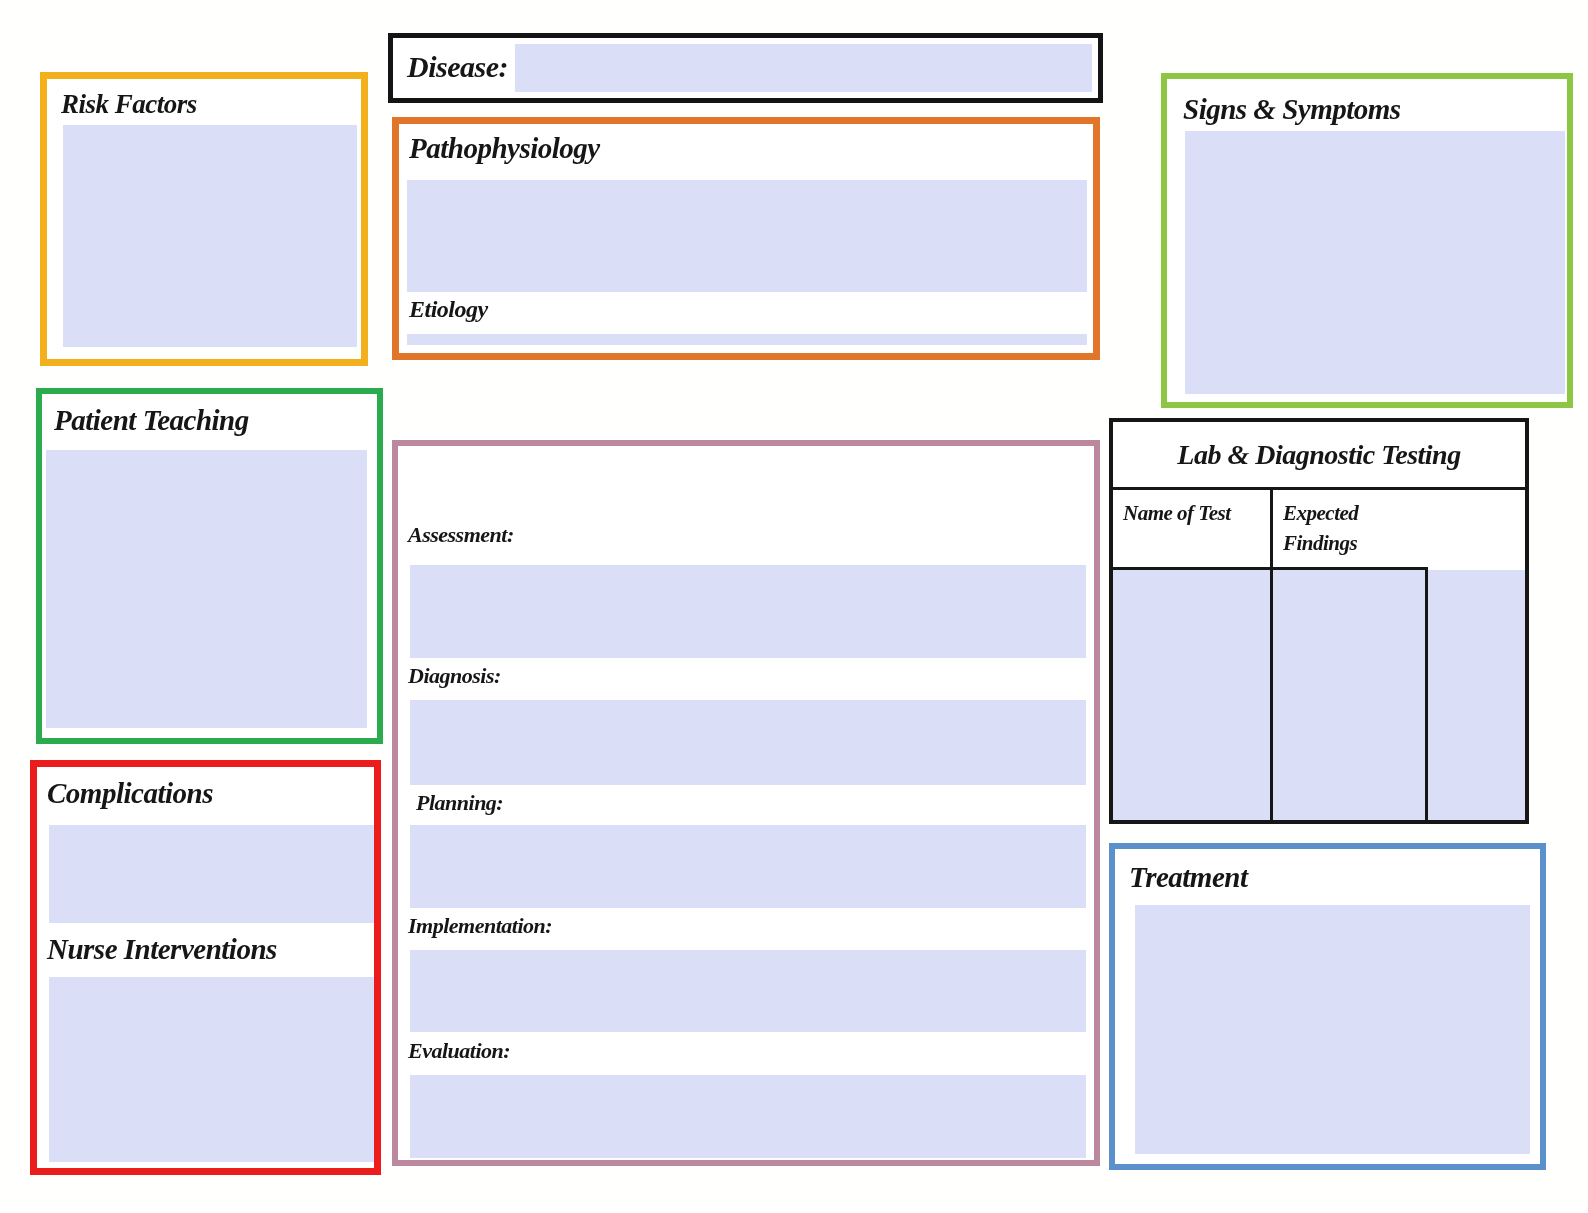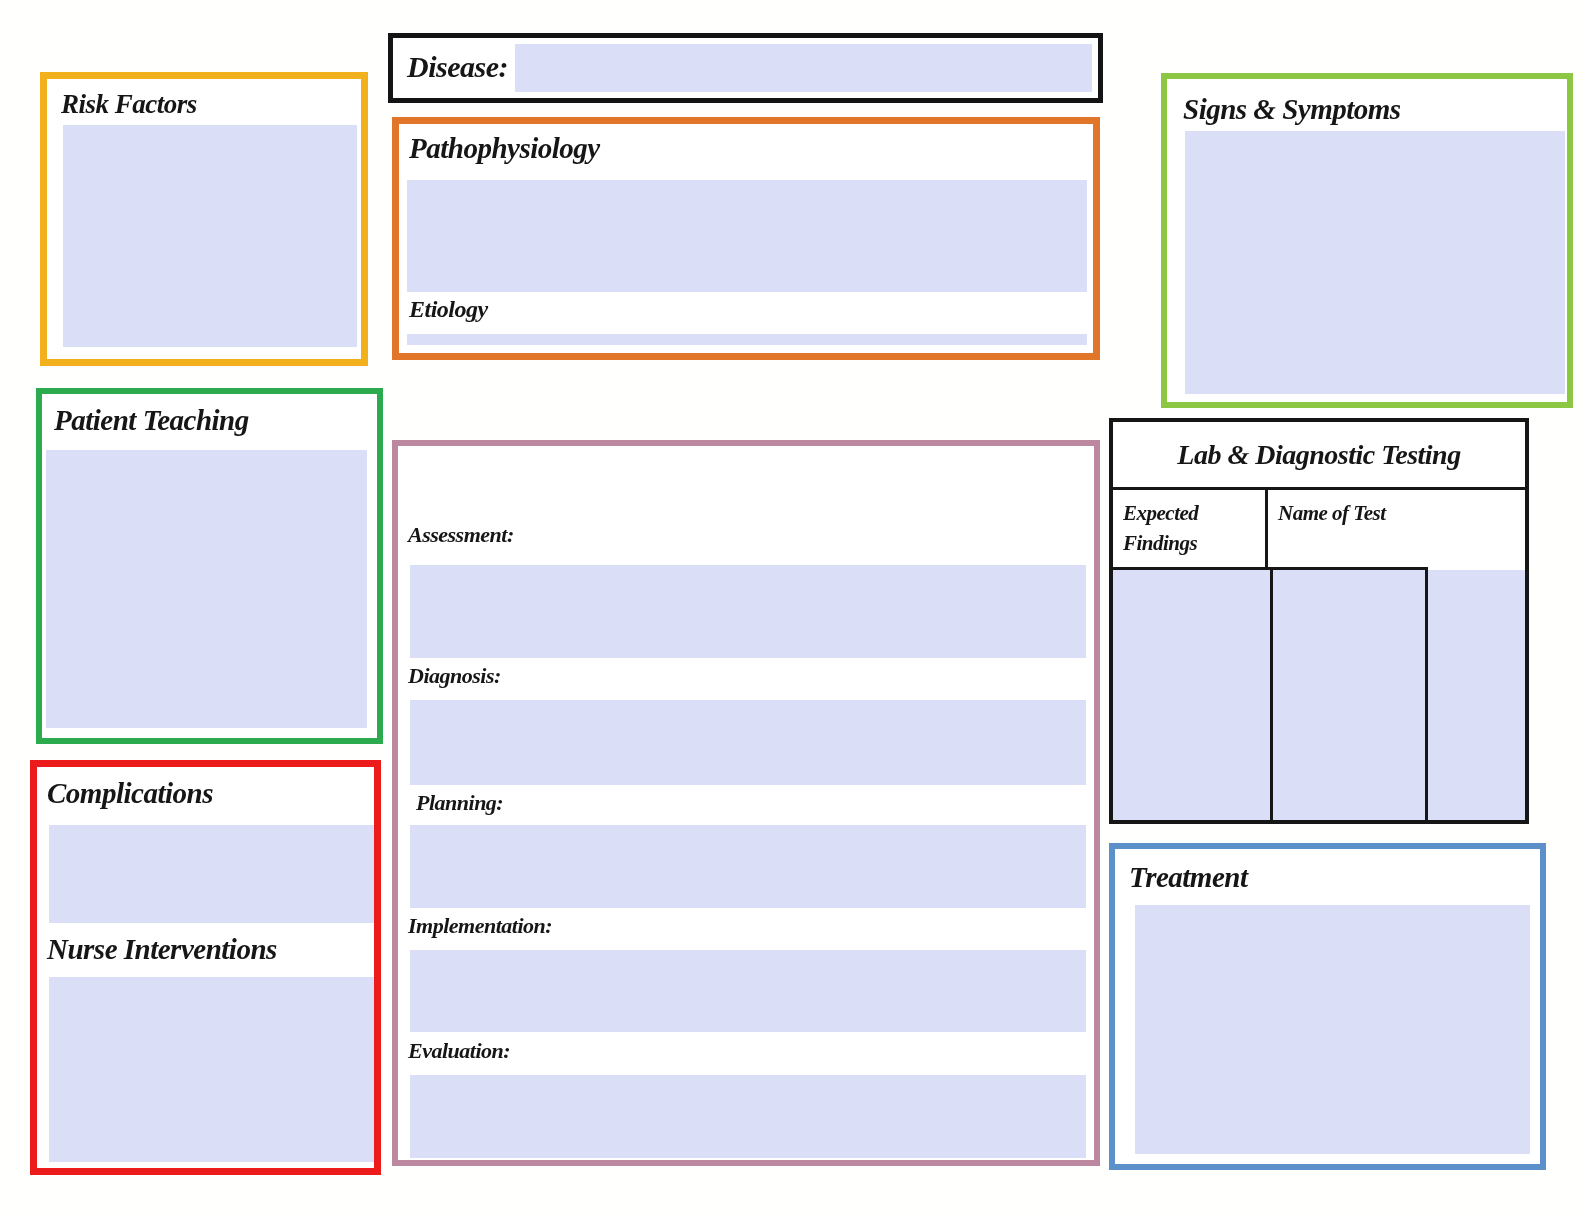--- a/index.html
+++ b/index.html
@@ -79,22 +79,22 @@
   <div class="lbl script" style="left:10px; top:592px; font-size:22px;">Evaluation:</div>
   <div class="fill" style="left:12px; top:629px; right:8px; height:83px;"></div>
 </div>
 
 <div class="box" style="left: 1109px; top: 418px; width: 420px; height: 406px; border-width: 4px; border-color: rgb(22, 22, 22);">
   <div class="lab-inner">
     <div class="lab-title-row">
       <span class="script" style="font-size:28px;">Lab &amp; Diagnostic Testing</span>
     </div>
     <div class="lab-row">
+      <div class="lab-cell hdr script c1">Name of Test</div>
       <div class="lab-cell hdr script c2">Expected Findings</div>
-      <div class="lab-cell hdr script c1">Name of Test</div>
     </div>
     <div class="lab-row body">
       <div class="lab-cell body-cell c1"></div>
       <div class="lab-cell body-cell c2"></div>
       <div class="lab-cell body-cell c3"></div>
     </div>
   </div>
 </div>
 
 <div class="box" style="left: 30px; top: 760px; width: 351px; height: 415px; border-width: 7px; border-color: rgb(236, 28, 28);">

